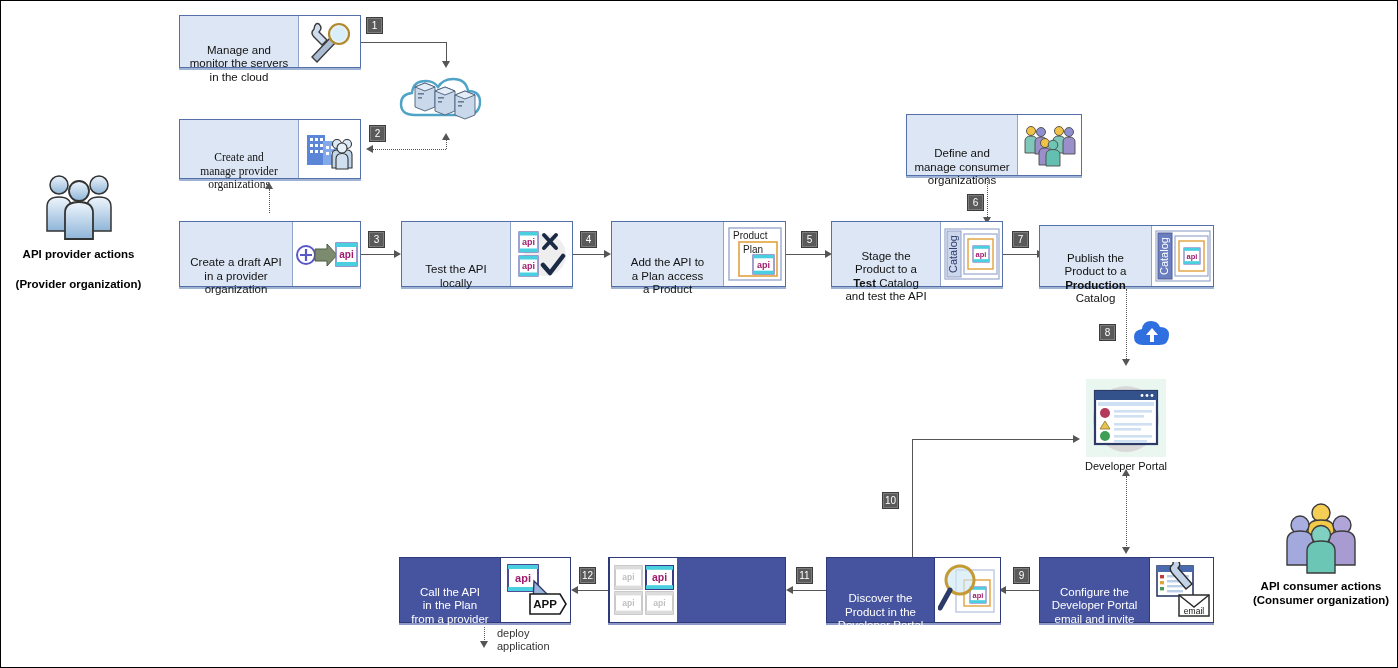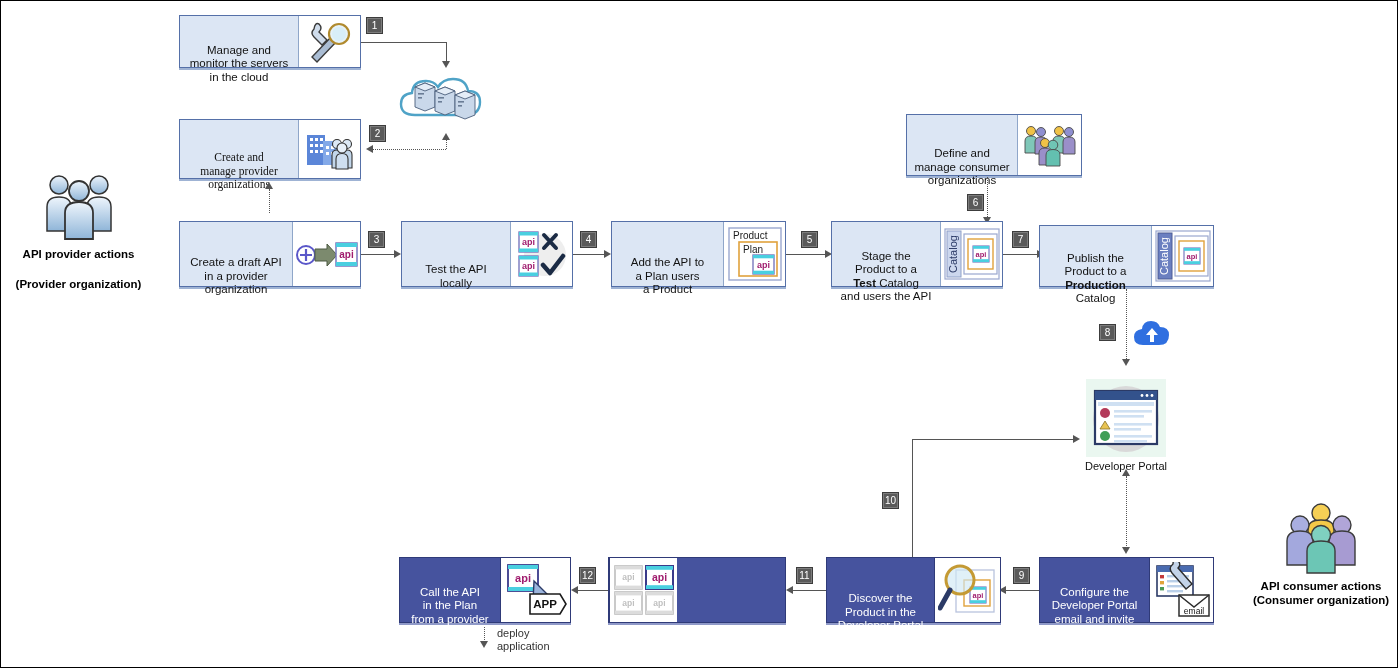--- a/index.html
+++ b/index.html
@@ -275,21 +275,21 @@
     </div>
   </div>
   <div class="badge" style="left:579px; top:230px;">4</div>
   <div class="hline" style="left:572px; top:253px; width:32px;"></div>
   <div class="arr right" style="left:603px; top:249px;"></div>
 
   <div class="pbox light" style="left:610px; top:220px; width:175px; height:66px;">
     <div class="txt">
       <span>
         <span>Add the API to</span><br>
-        <span>a Plan users</span><br>
+        <span>a Plan access</span><br>
         <span>a Product</span>
       </span>
     </div>
     <div class="ico" style="width:62px;">
       <svg width="56" height="56" viewBox="0 0 56 56">
         <rect x="2" y="2" width="52" height="52" fill="#ffffff" stroke="#9aa7cf" stroke-width="1.4"></rect>
         <text x="6" y="13" font-family="Liberation Sans, sans-serif" font-size="10" fill="#1b1b1b">Product</text>
         <rect x="12" y="16" width="38" height="34" fill="#ffffff" stroke="#e0a23c" stroke-width="1.6"></rect>
         <text x="16" y="27" font-family="Liberation Sans, sans-serif" font-size="10" fill="#1b1b1b">Plan</text>
         <rect x="26" y="29" width="21" height="19" fill="#ffffff" stroke="#6e6eb8" stroke-width="1.3"></rect>
@@ -333,21 +333,21 @@
   <div class="badge" style="left:966px; top:193px;">6</div>
   <div class="dvline" style="left:986px; top:176px; height:42px;"></div>
   <div class="arr down" style="left:982px; top:216px;"></div>
 
   <div class="pbox light" style="left:830px; top:220px; width:172px; height:66px;">
     <div class="txt">
       <span>
         <span>Stage the</span><br>
         <span>Product to a</span><br>
         <span class="bold">Test</span><span> Catalog</span><br>
-        <span>and users the API</span>
+        <span>and test the API</span>
       </span>
     </div>
     <div class="ico" style="width:62px;">
       <svg width="58" height="54" viewBox="0 0 58 54">
         <rect x="2" y="2" width="54" height="50" fill="#ffffff" stroke="#9aa7cf" stroke-width="1.2"></rect>
         <rect x="4" y="4" width="14" height="46" fill="#ccd7ee" stroke="#8fa0c8" stroke-width="1"></rect>
         <text transform="translate(14,46) rotate(-90)" font-family="Liberation Sans, sans-serif" font-size="11" fill="#2b3a66">Catalog</text>
         <rect x="21" y="7" width="33" height="40" fill="#ffffff" stroke="#9aa7cf" stroke-width="1.2"></rect>
         <rect x="25" y="12" width="25" height="30" fill="#ffffff" stroke="#e0a23c" stroke-width="1.4"></rect>
         <rect x="30" y="19" width="16" height="16" fill="#ffffff" stroke="#6e6eb8" stroke-width="1.1"></rect>

